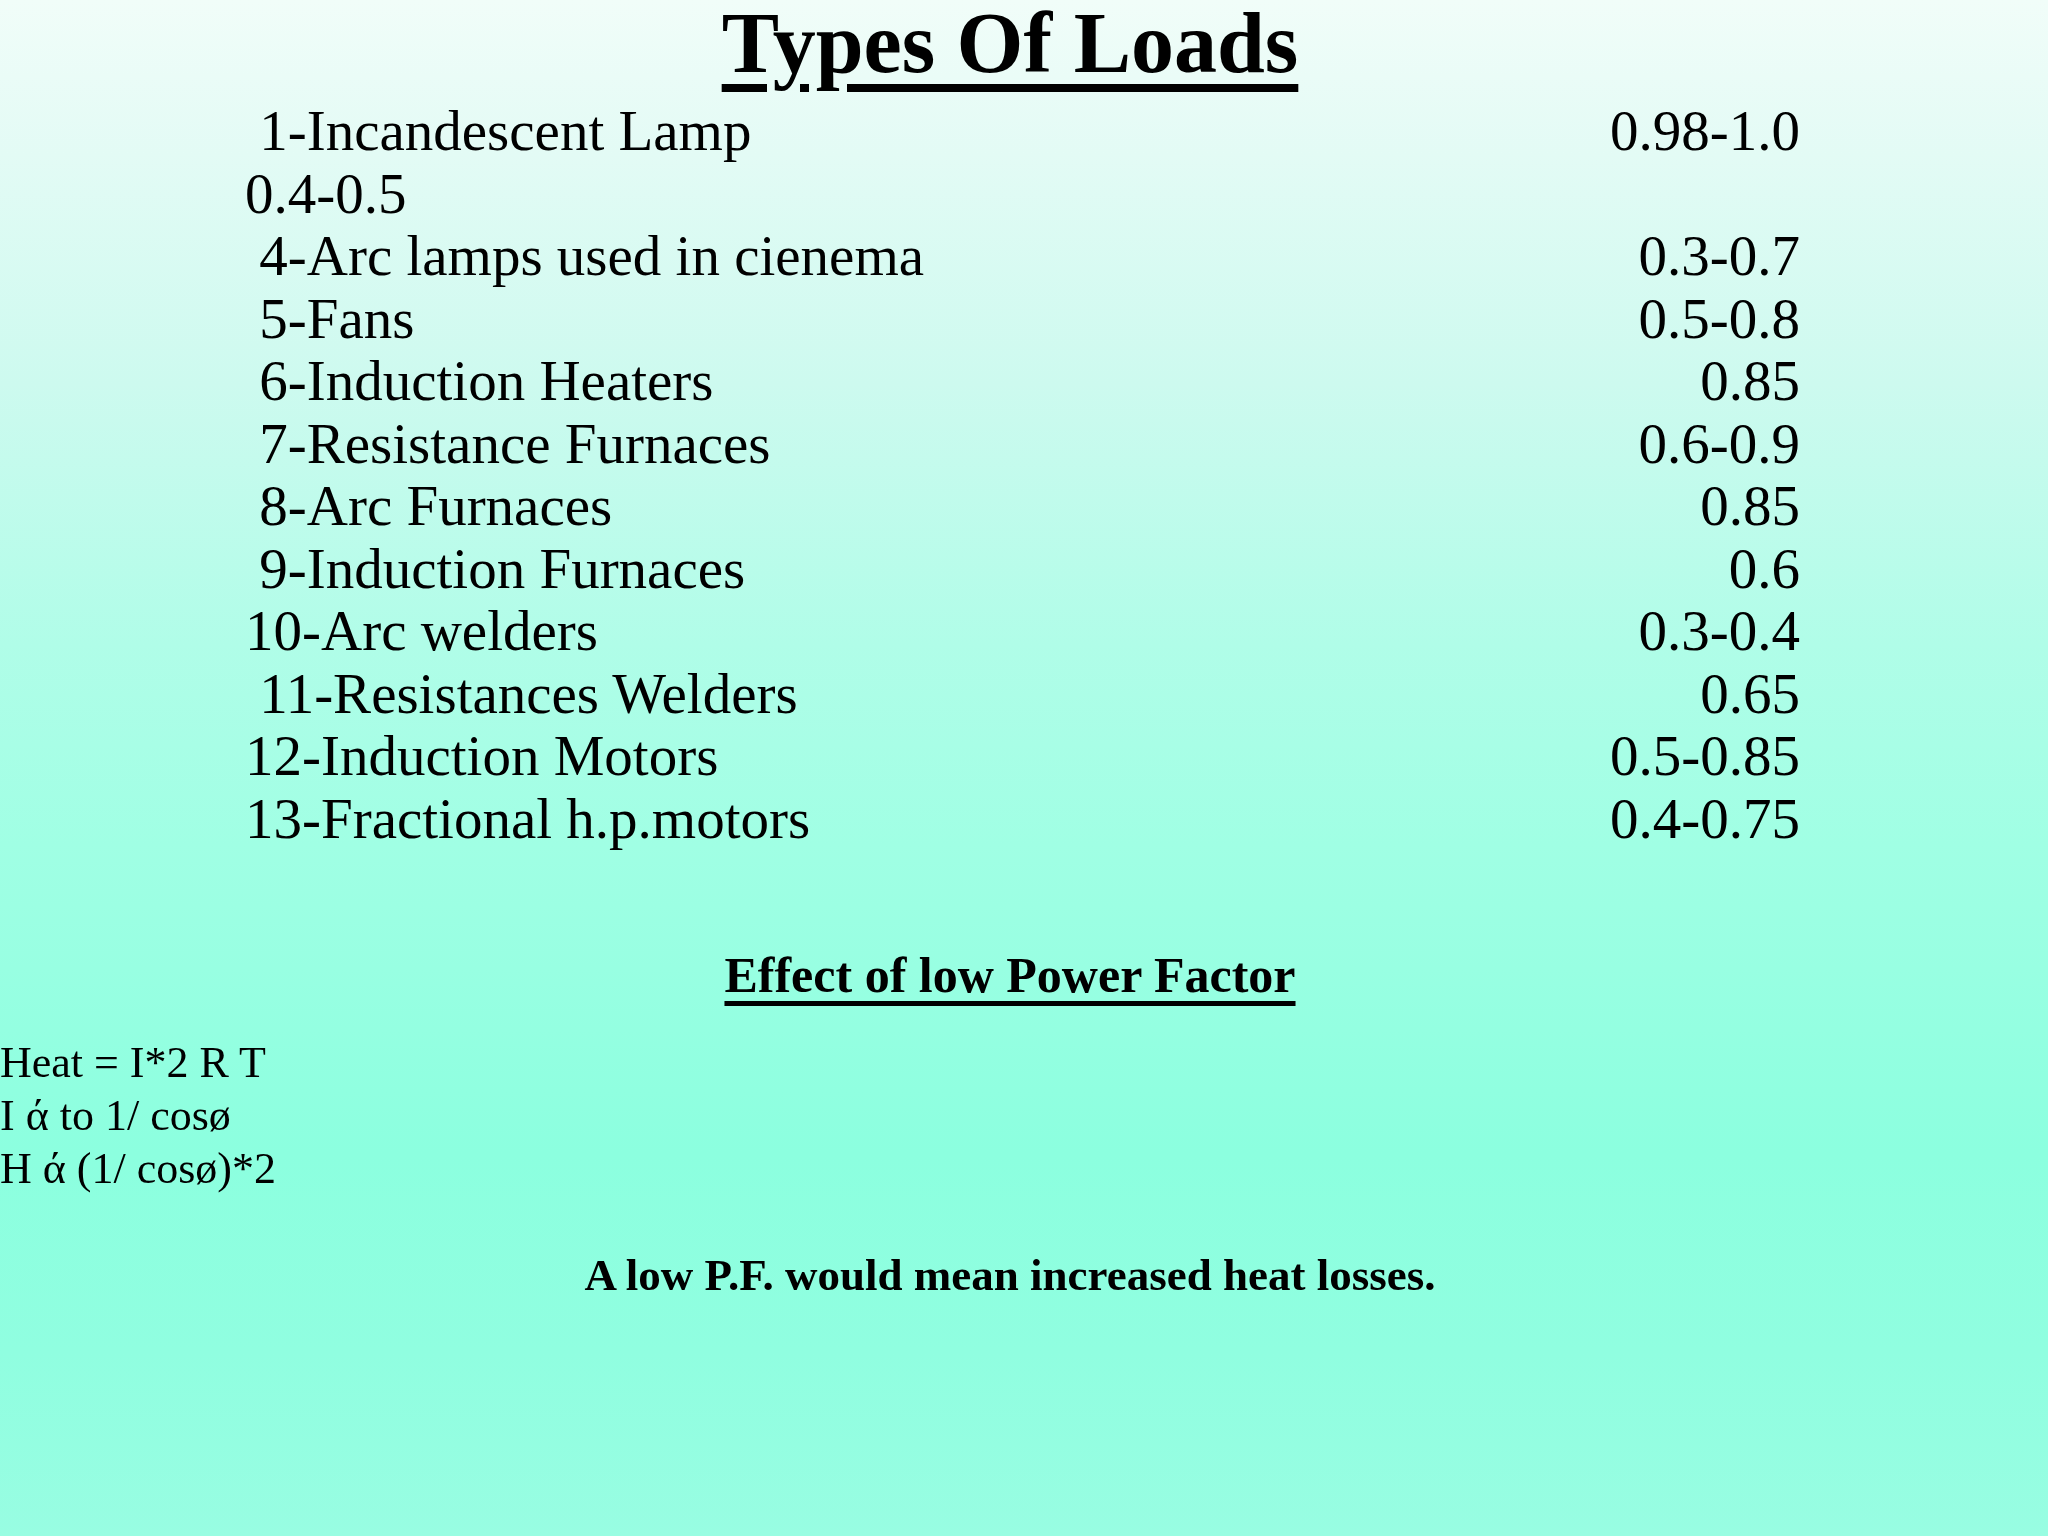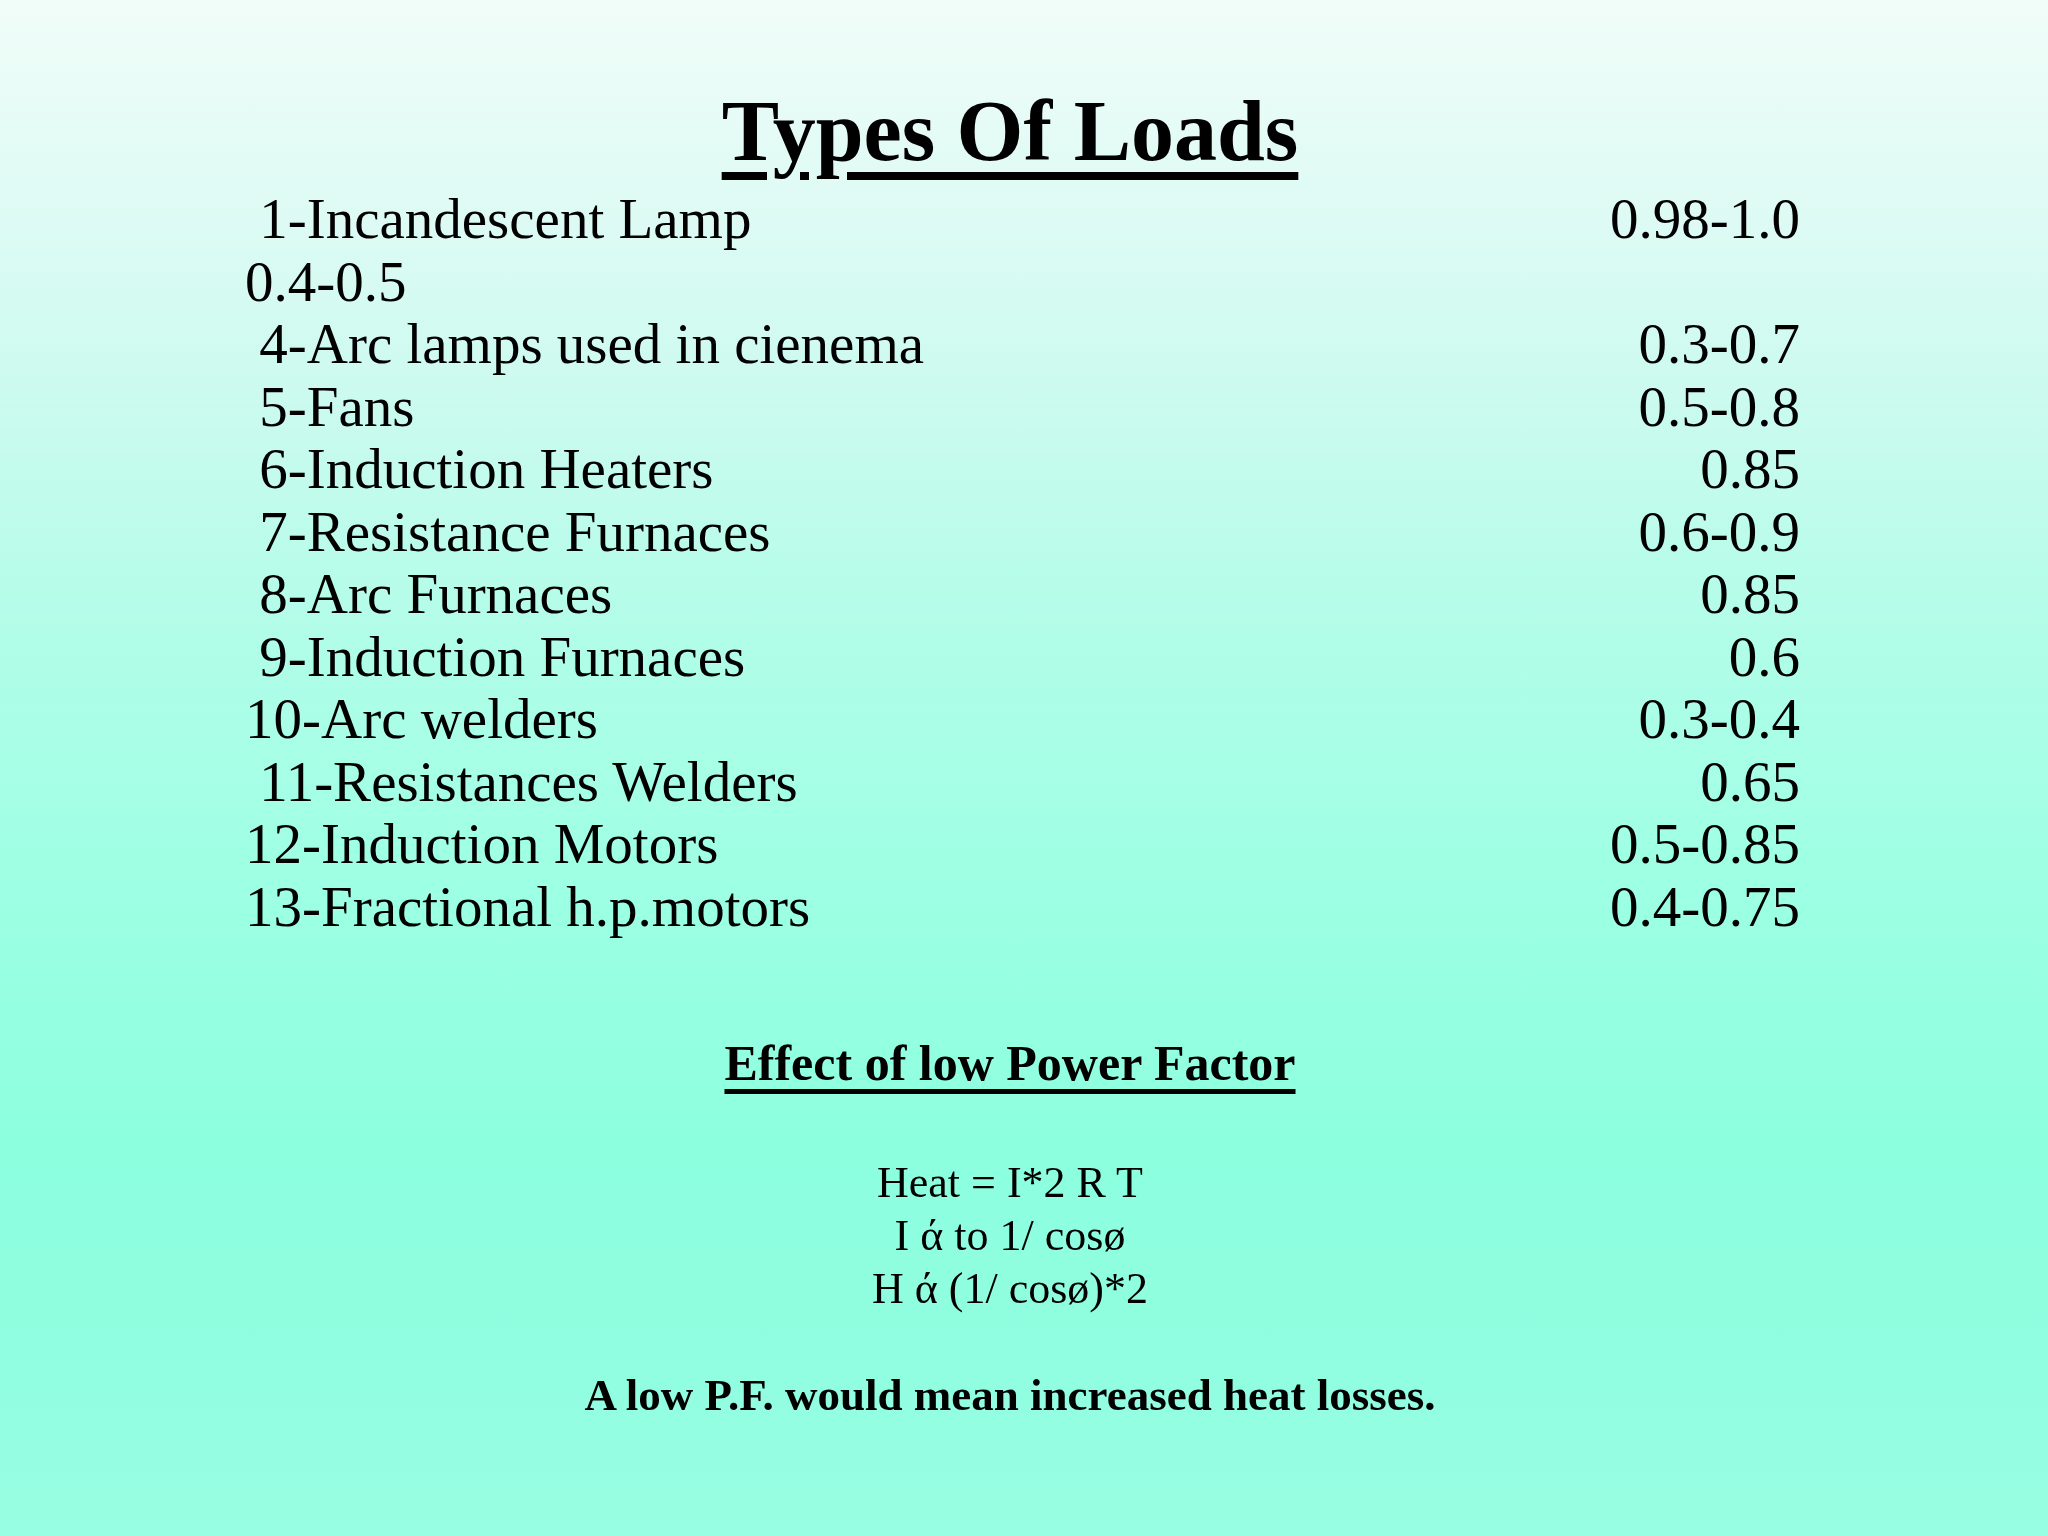--- a/index.html
+++ b/index.html
@@ -20,21 +20,20 @@
       #8cffdf 75%,
       #90fee0 88%,
       #98fde2 100%);
     font-family: "Liberation Serif", "DejaVu Serif", serif;
     color: #000000;
   }
   .content {
     width: 100%;
     height: 100%;
     box-sizing: border-box;
-    padding-top: 88px;
     padding-right: 28px; 
   }
   .title {
     margin: 0;
     text-align: center;
     font-size: 86px;
     font-weight: bold;
     line-height: 1.0;
     text-decoration: underline;
     text-decoration-thickness: 8px;
@@ -64,22 +63,22 @@
     margin-top: 100px;
     text-align: center;
     font-size: 50px;
     font-weight: bold;
     line-height: 1.0;
     text-decoration: underline;
     text-decoration-thickness: 5px;
     text-underline-offset: 9px;
   }
   .formulas {
-    margin-top: 68px;
-    text-align: center;
+    margin-top: 36px;
+    text-align: left;
     font-size: 44px;
     line-height: 53px;
   }
   .conclusion {
     margin: 4px;
     margin-top: 58px;
     text-align: center;
     font-size: 45px;
     font-weight: bold;
     line-height: 1.0;

